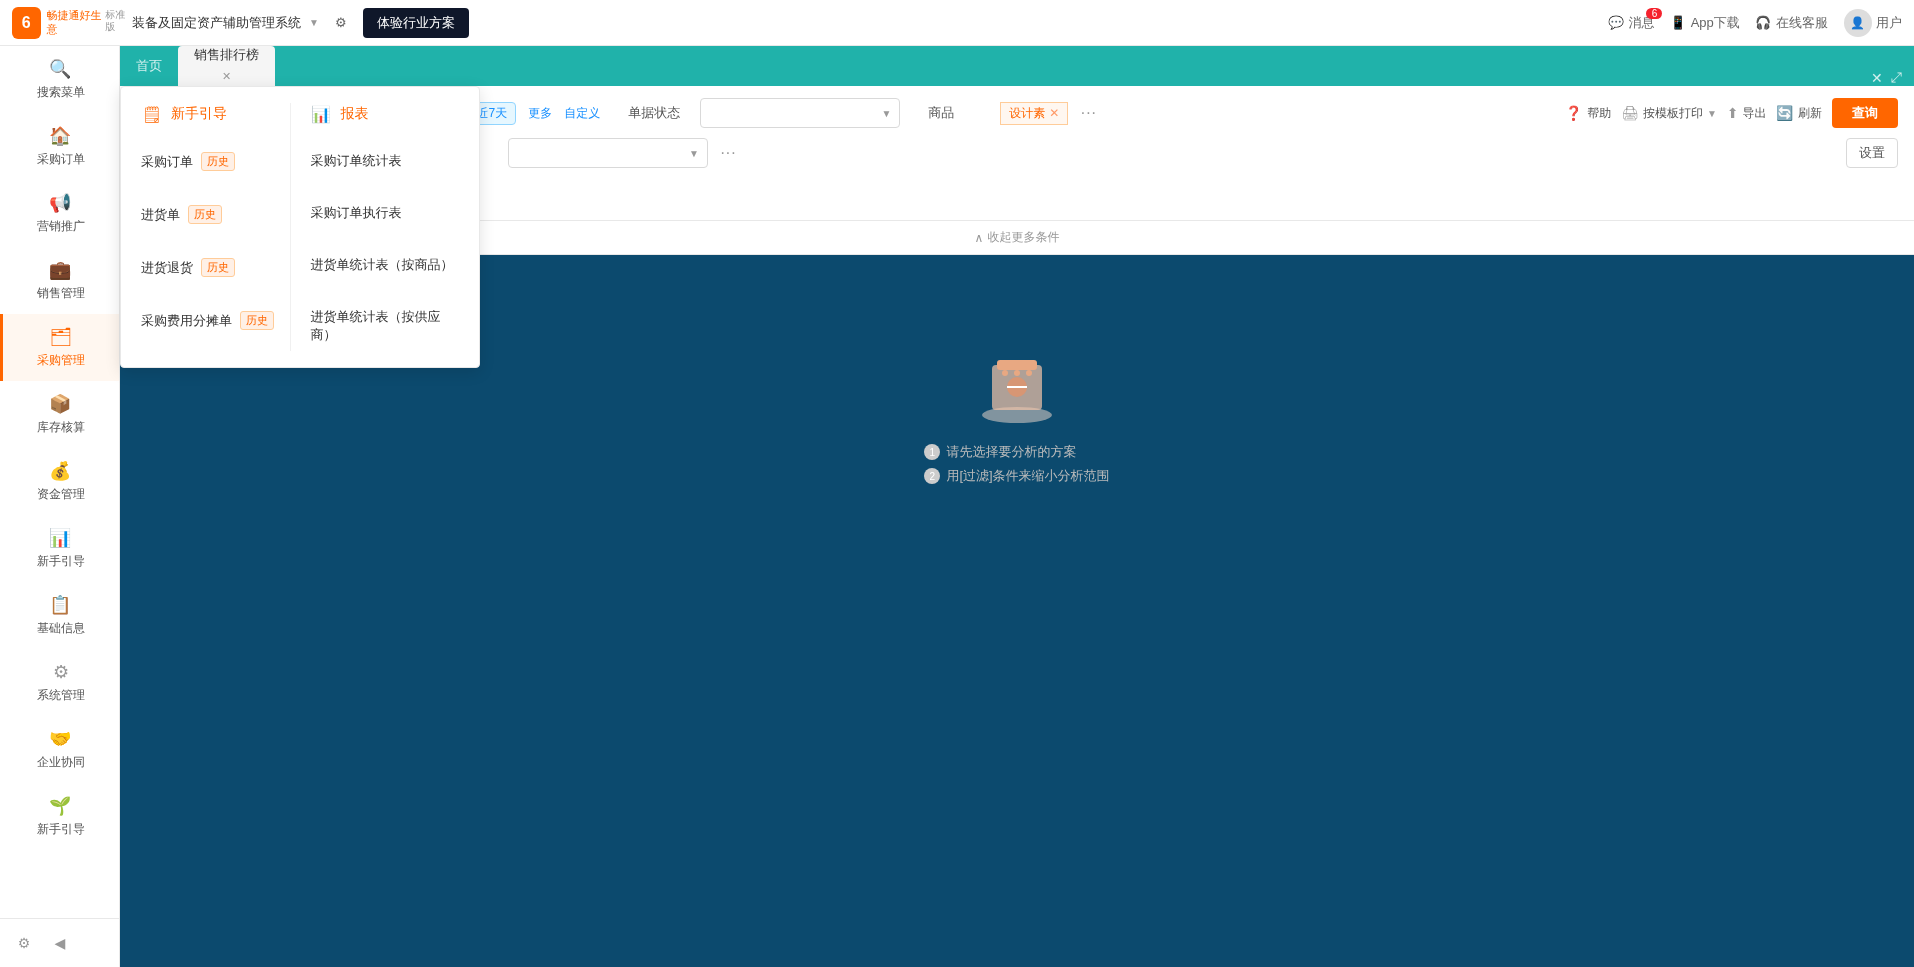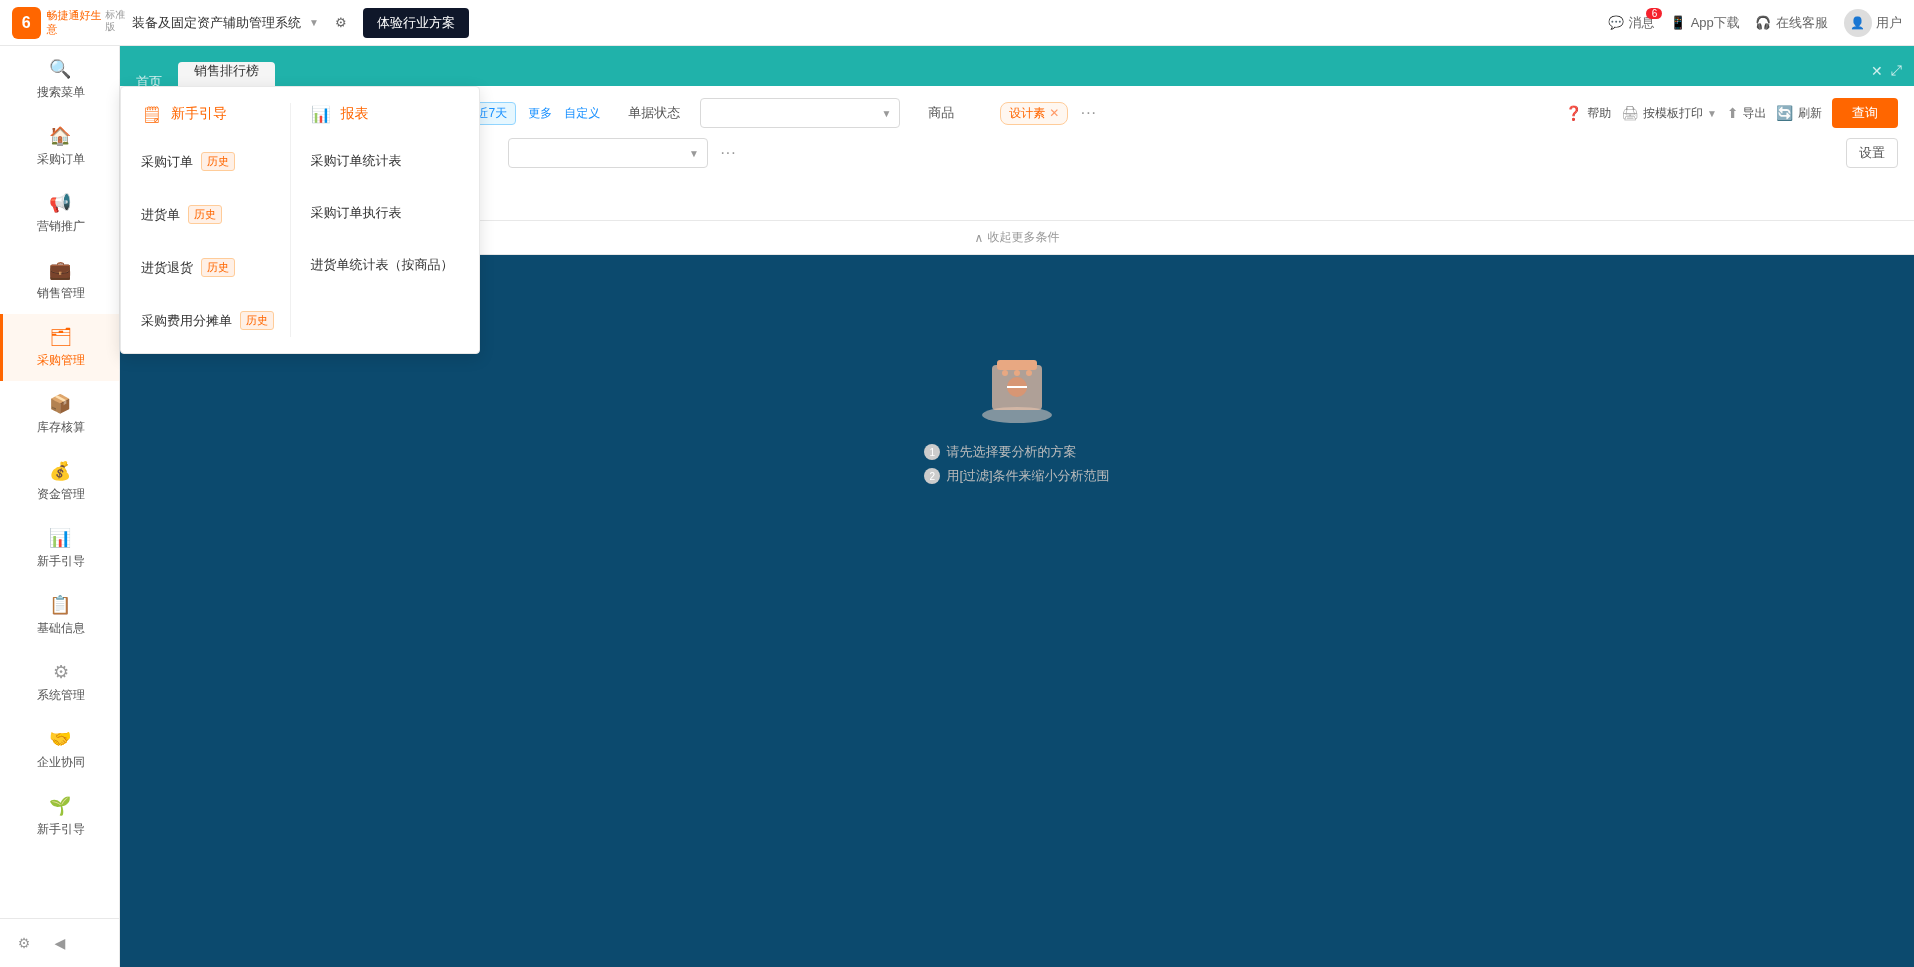--- a/index.html
+++ b/index.html
@@ -173,22 +173,22 @@
       flex-direction: column;
       position: relative;
       overflow: hidden;
     }
 
     
     .tab-bar {
       height: 40px;
       background: #20b2aa;
       display: flex;
-      align-items: flex-start;
-      padding: 16px 0;
+      align-items: flex-end;
+      padding: 0 0;
       position: relative;
     }
     .tab-item {
       height: 40px;
       padding: 0 16px;
       display: flex;
       align-items: center;
       gap: 6px;
       cursor: pointer;
       font-size: 13px;
@@ -303,37 +303,38 @@
     }
     .toolbar-btn .btn-icon { font-size: 14px; color: #999; }
     .query-btn {
       background: #ff6600;
       color: #fff;
       border: none;
       padding: 6px 20px;
       border-radius: 4px;
       font-size: 13px;
       cursor: pointer;
+      font-weight: bold;
     }
     .settings-btn {
       border: 1px solid #d9d9d9;
       color: #555;
       background: #fff;
       padding: 5px 12px;
       border-radius: 4px;
       font-size: 13px;
       cursor: pointer;
     }
     .chip {
       display: inline-flex;
       align-items: center;
       gap: 4px;
       background: #fff7f0;
       border: 1px solid #ffcc99;
-      border-radius: 8px;
+      border-radius: 0;
       padding: 2px 8px;
       font-size: 12px;
       color: #ff6600;
     }
     .chip .chip-close { cursor: pointer; color: #ff9966; }
     .ellipsis-btn { color: #999; cursor: pointer; font-size: 16px; }
     .collapse-bar {
       display: flex;
       align-items: center;
       justify-content: center;
@@ -699,15 +700,18 @@
       </div>
       <div class="dropdown-item">
         <span>采购订单统计表</span>
       </div>
       <div class="dropdown-item">
         <span>采购订单执行表</span>
       </div>
       <div class="dropdown-item">
         <span>进货单统计表（按商品）</span>
       </div>
+      <div class="dropdown-item">
+        <span>进货单统计表（按供应商）</span>
+      </div>
     </div>
   </div>
 </div>
 
 </body></html>

